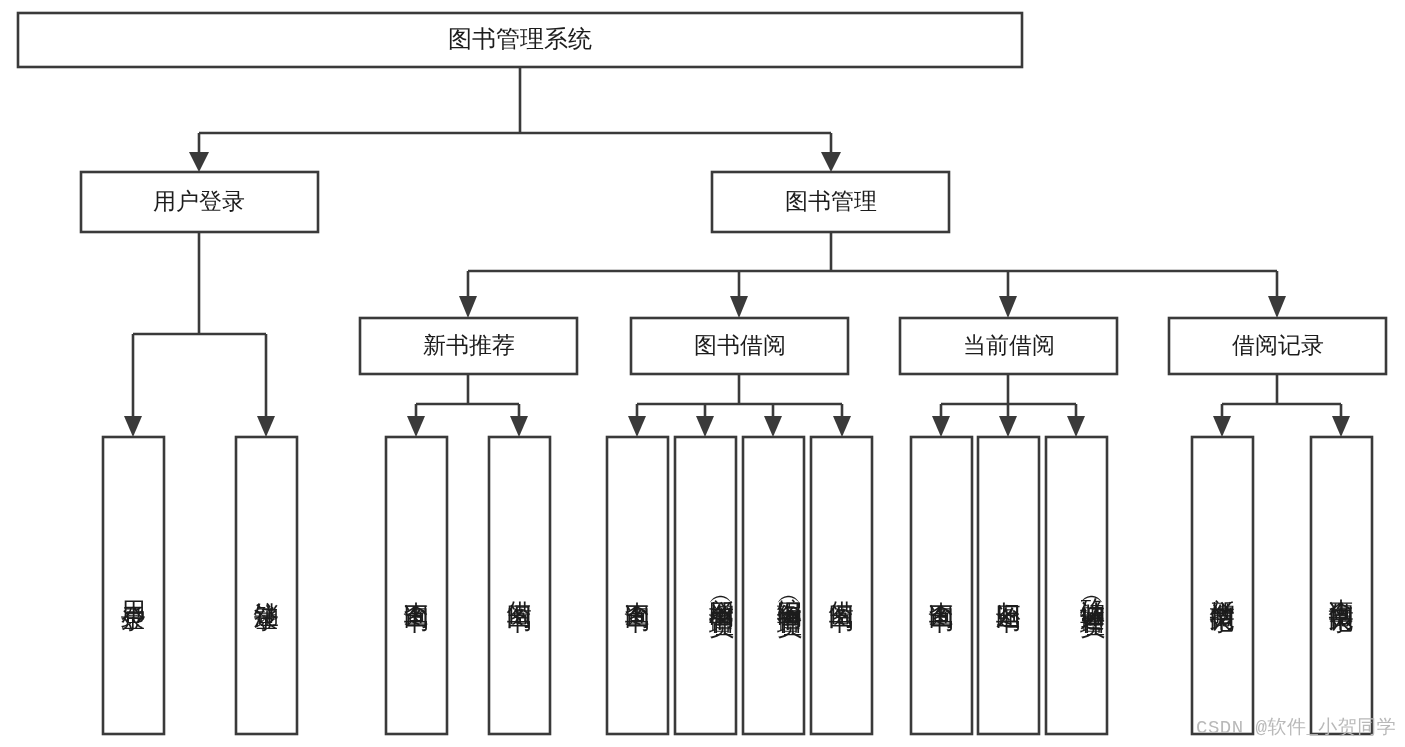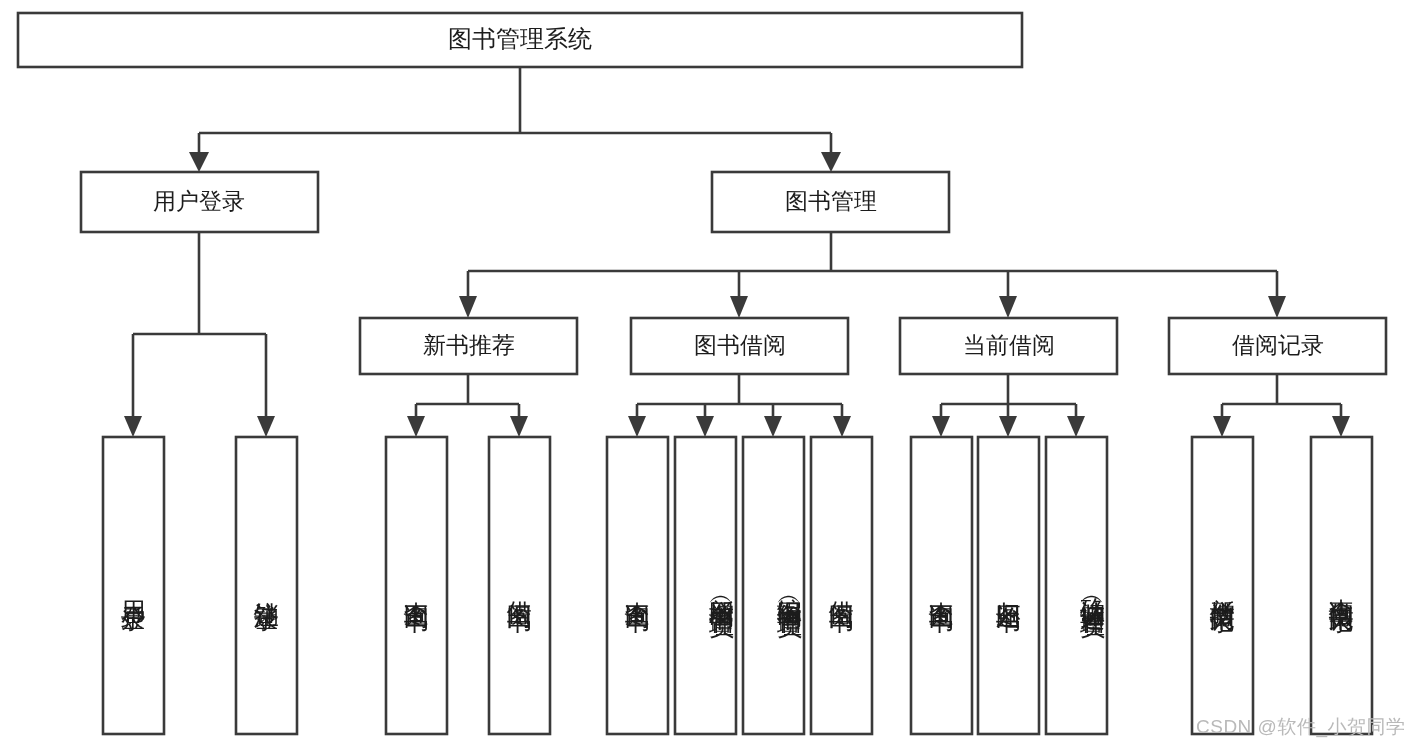--- a/index.html
+++ b/index.html
@@ -68,21 +68,21 @@
     color: #1c1c1c;
     display: flex;
     align-items: center;
     justify-content: center;
     text-align: center;
     white-space: nowrap;
     box-sizing: border-box;
   }
   .watermark {
     position: absolute;
-    font-family: Liberation Sans, sans-serif;
+    font-family: Liberation Mono, monospace;
     font-size: 19px;
     color: #b9b9b9;
     white-space: nowrap;
     letter-spacing: 0.5px;
   }
 </style>
 </head>
 <body>
 
 <div id="diagram-root">

